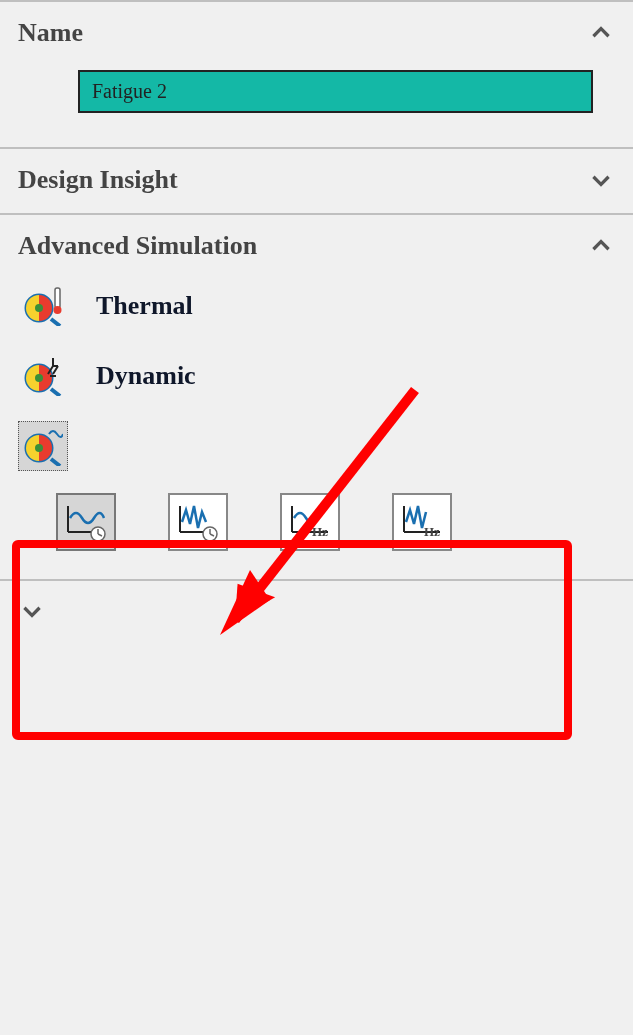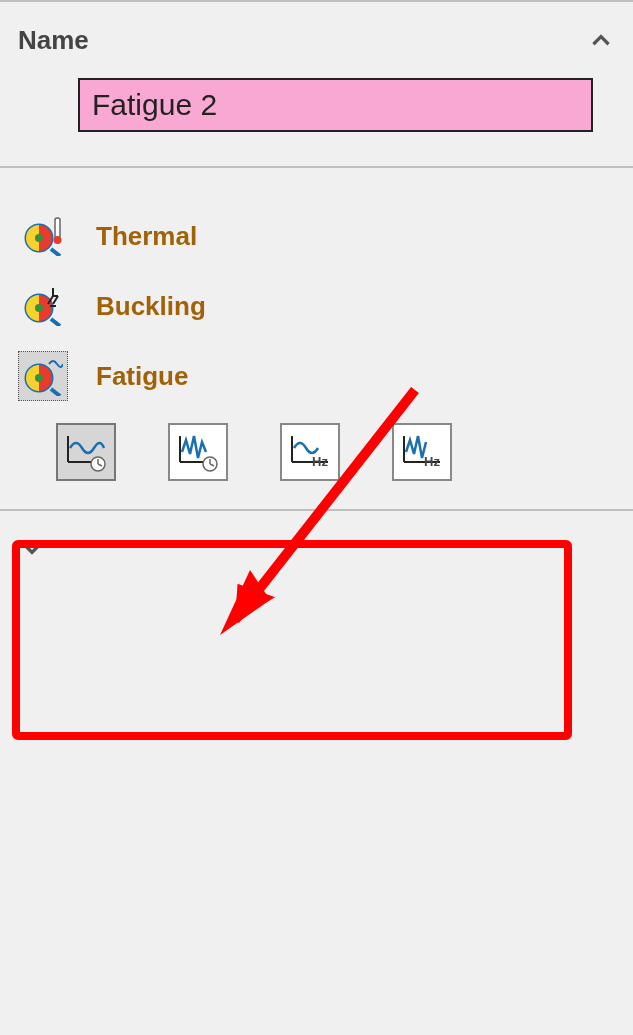--- a/index.html
+++ b/index.html
@@ -10,21 +10,22 @@
     width: 633px;
     height: 1035px;
     position: relative;
     color: #3a3a3a;
   }
   .panel {
     width: 100%;
   }
   .section {
     border-bottom: 2px solid #bfbfbf;
-    padding: 23px 18px 18px 18px;
+    padding: 16px 18px 18px 18px;
+    font-family: Liberation Serif, serif;
   }
   .section-header {
     display: flex;
     justify-content: space-between;
     align-items: center;
     cursor: pointer;
   }
   .section-header span.title {
     font-size: 26px;
     font-weight: 600;
@@ -35,41 +36,41 @@
     display: flex;
     align-items: center;
     justify-content: center;
   }
   .chevron svg { width: 26px; height: 26px; }
   .name-input-wrap {
     padding: 22px 22px 16px 60px;
   }
   input.name-input {
     width: 100%;
-    font-size: 30px;
+    font-size: 20px;
     padding: 8px 12px;
     border: 2px solid #222;
-    background: #f9a8d4;
+    background: #14b8a6;
     font-family: inherit;
     color: #222;
   }
   .sim-list {
     padding-top: 14px;
   }
   .sim-item {
     display: flex;
     align-items: center;
     gap: 28px;
     padding: 6px 0 14px 0;
     cursor: pointer;
   }
   .sim-item .label {
     font-size: 26px;
     font-weight: 600;
-    color: #a16207;
+    color: #0f172a;
   }
   .icon-box {
     width: 50px;
     height: 50px;
     display: flex;
     align-items: center;
     justify-content: center;
     background: transparent;
   }
   .icon-box.selected {
@@ -128,22 +129,40 @@
             <path d="M5 15 L12 8 L19 15" fill="none" stroke="#555" stroke-width="3"></path>
           </svg>
       </span>
     </div>
     <div class="name-input-wrap">
       <input class="name-input" value="Fatigue 2" style="">
     </div>
   </div>
 
 
-
   <div class="section">
+    <div class="section-header">
+      <span class="title">Design Insight</span>
+      <span class="chevron">
+        <svg viewBox="0 0 24 24">
+            <path d="M5 9 L12 16 L19 9" fill="none" stroke="#555" stroke-width="3"></path>
+          </svg>
+      </span>
+    </div>
+  </div>
+
+  <div class="section">
+    <div class="section-header">
+      <span class="title">Advanced Simulation</span>
+      <span class="chevron">
+        <svg viewBox="0 0 24 24">
+            <path d="M5 15 L12 8 L19 15" fill="none" stroke="#555" stroke-width="3"></path>
+          </svg>
+      </span>
+    </div>
 
     <div class="sim-list">
 
       <div class="sim-item">
         <div class="icon-box">
           <svg width="40" height="40" viewBox="0 0 40 40">
             <circle cx="16" cy="22" r="13" fill="none" stroke="#1a6fb0" stroke-width="3"></circle>
             <path d="M16 9 A13 13 0 0 1 16 35" fill="#e83b2e"></path>
             <path d="M16 9 A13 13 0 0 0 16 35" fill="#f6d22e"></path>
             <circle cx="16" cy="22" r="4" fill="#3a8f3a"></circle>
@@ -160,35 +179,34 @@
           <svg width="40" height="40" viewBox="0 0 40 40">
             <circle cx="16" cy="22" r="13" fill="none" stroke="#1a6fb0" stroke-width="3"></circle>
             <path d="M16 9 A13 13 0 0 1 16 35" fill="#e83b2e"></path>
             <path d="M16 9 A13 13 0 0 0 16 35" fill="#f6d22e"></path>
             <circle cx="16" cy="22" r="4" fill="#3a8f3a"></circle>
             <line x1="28" y1="33" x2="37" y2="40" stroke="#1a6fb0" stroke-width="4"></line>
             <path d="M30 2 L30 10 L35 10 M30 10 L25 18 M35 10 L30 18" fill="none" stroke="#222" stroke-width="2"></path>
             <path d="M27 20 L33 20" stroke="#222" stroke-width="2"></path>
           </svg>
         </div>
-        <span class="label">Buckling</span>
+        <span class="label">Dynamic</span>
       </div>
 
       <div class="sim-item">
         <div class="icon-box selected">
           <svg width="40" height="40" viewBox="0 0 40 40">
             <circle cx="16" cy="22" r="13" fill="none" stroke="#1a6fb0" stroke-width="3"></circle>
             <path d="M16 9 A13 13 0 0 1 16 35" fill="#e83b2e"></path>
             <path d="M16 9 A13 13 0 0 0 16 35" fill="#f6d22e"></path>
             <circle cx="16" cy="22" r="4" fill="#3a8f3a"></circle>
             <line x1="28" y1="33" x2="37" y2="40" stroke="#1a6fb0" stroke-width="4"></line>
             <path d="M26 8 Q30 2 34 8 Q38 14 40 8" fill="none" stroke="#1a6fb0" stroke-width="2"></path>
           </svg>
         </div>
-        <span class="label">Fatigue</span>
       </div>
 
       <div class="sub-options">
         <div class="sub-icon active">
           <svg width="44" height="40" viewBox="0 0 44 40">
             <line x1="4" y1="4" x2="4" y2="30" stroke="#222" stroke-width="2"></line>
             <line x1="4" y1="30" x2="40" y2="30" stroke="#222" stroke-width="2"></line>
             <path d="M6 16 Q12 6 18 16 Q24 26 30 16 Q36 6 40 16" fill="none" stroke="#1a6fb0" stroke-width="2.5"></path>
             <circle cx="34" cy="32" r="7" fill="#fff" stroke="#666" stroke-width="1.5"></circle>
             <line x1="34" y1="27" x2="34" y2="32" stroke="#666" stroke-width="1.5"></line>

